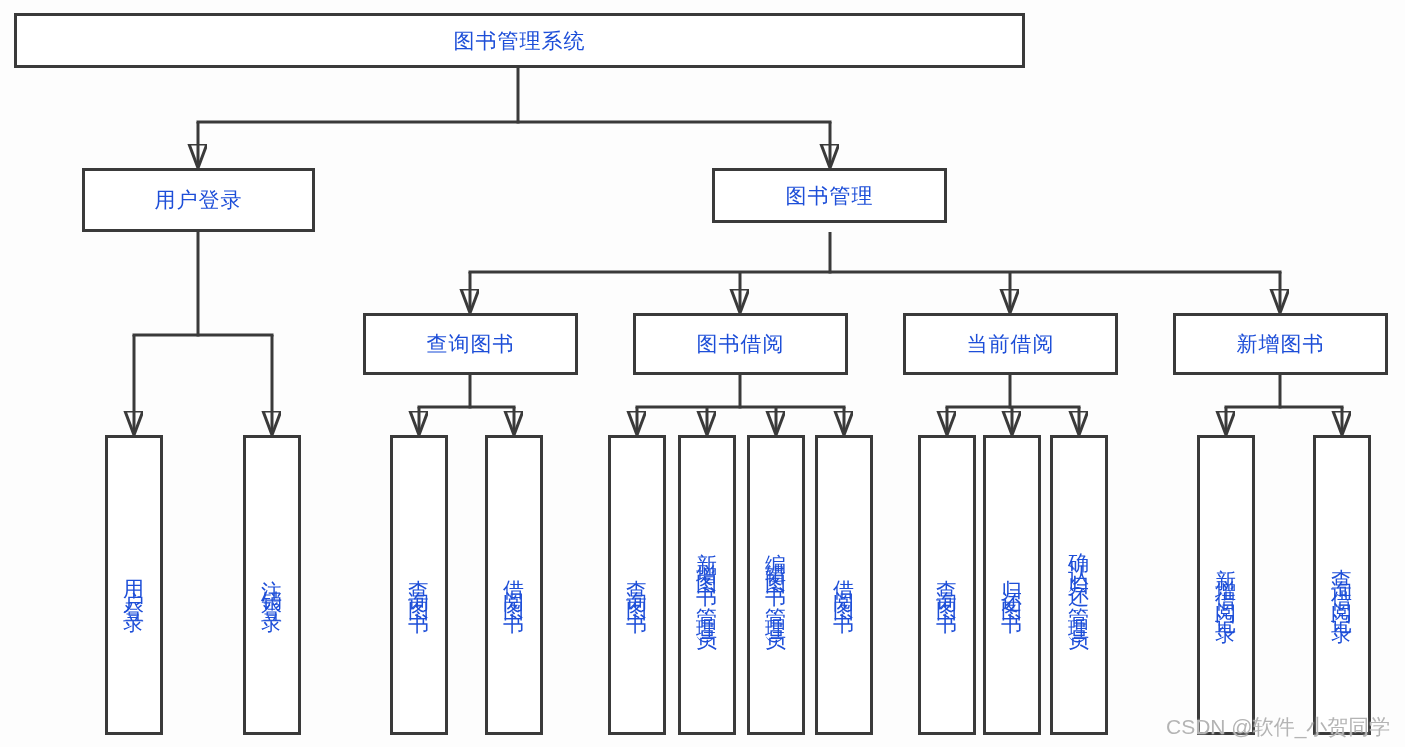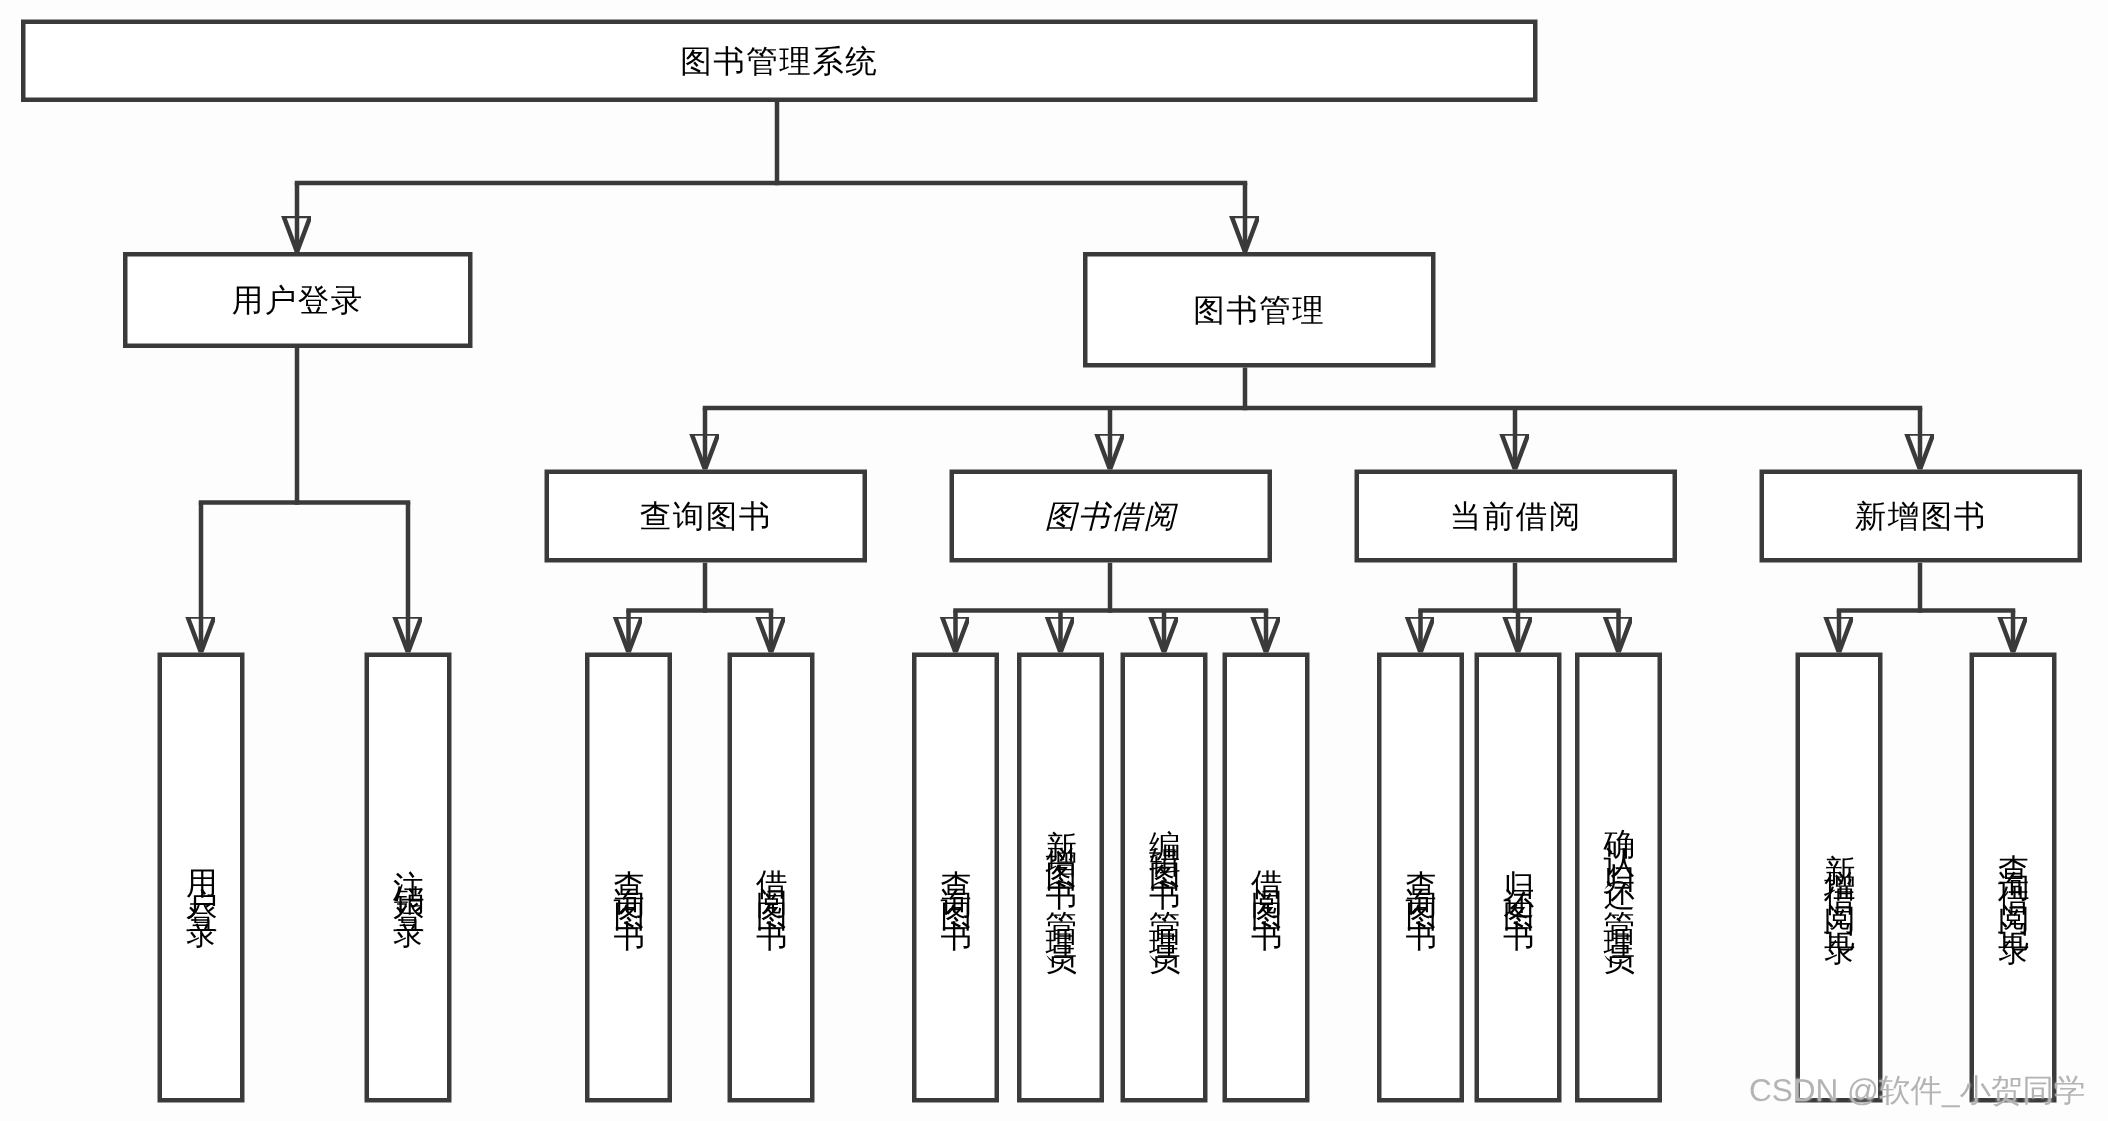--- a/index.html
+++ b/index.html
@@ -12,43 +12,43 @@
   }
   #canvas { position: absolute; inset: 0; width: 1405px; height: 747px; }
   svg.wires { position: absolute; left: 0; top: 0; z-index: 1; }
   svg.wires path, svg.wires line { stroke: #3a3a3a; stroke-width: 3; fill: none; }
 
   .node {
     position: absolute;
     box-sizing: border-box;
     border: 3px solid #3a3a3a;
     background: #ffffff;
-    color: #000000;
+    color: #1d4ed8;
     display: flex;
     align-items: center;
     justify-content: center;
     font-size: 21px;
     letter-spacing: 1px;
     z-index: 2;
     text-align: center;
   }
   .leaf { width: 58px; top: 435px; height: 300px; }
   .leaf .vtext {
     writing-mode: vertical-rl;
     text-orientation: mixed;
     font-size: 21px;
     line-height: 1;
     letter-spacing: 11px;
     max-height: 288px;
   }
   #n-root   { left: 14px;  top: 13px;  width: 1011px; height: 55px; }
   #n-user   { left: 82px;  top: 168px; width: 233px;  height: 64px; }
-  #n-mgmt   { left: 712px; top: 168px; width: 235px;  height: 77px; margin-left: 10px; }
+  #n-mgmt   { left: 712px; top: 168px; width: 235px;  height: 55px; }
   .section  { top: 313px; width: 215px; height: 62px; }
-  #n-sec0 { left: 363px; }  #n-sec1 { left: 633px; font-style: italic; }
+  #n-sec0 { left: 363px; }  #n-sec1 { left: 633px; }
   #n-sec2 { left: 903px; }  #n-sec3 { left: 1173px; }
   #lf-0  { left: 105px; }  #lf-1  { left: 243px; }
   #lf-2  { left: 390px; }  #lf-3  { left: 485px; }
   #lf-4  { left: 608px; }  #lf-5  { left: 678px; }
   #lf-6  { left: 747px; }  #lf-7  { left: 815px; }
   #lf-8  { left: 918px; }  #lf-9  { left: 983px; }
   #lf-10 { left: 1050px; } #lf-11 { left: 1197px; }
   #lf-12 { left: 1313px; }
 
   #watermark {

